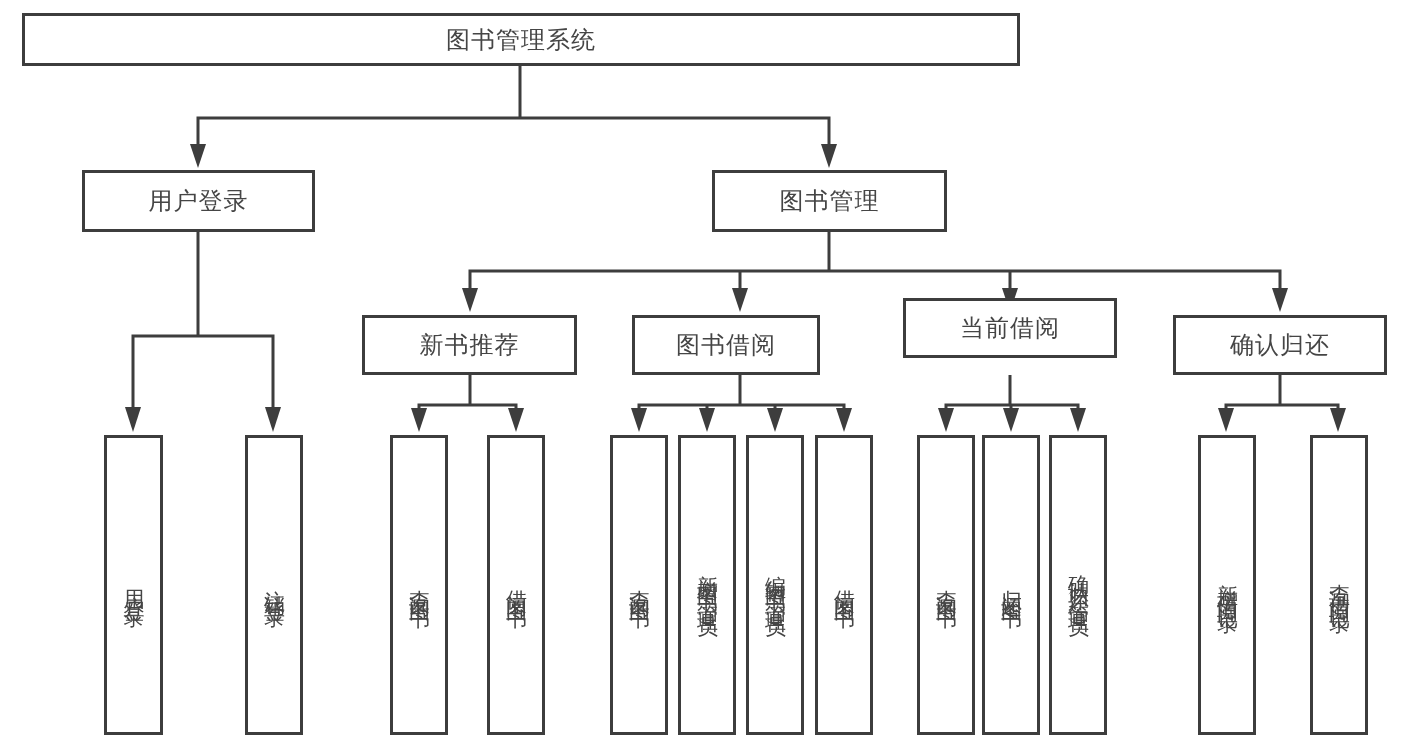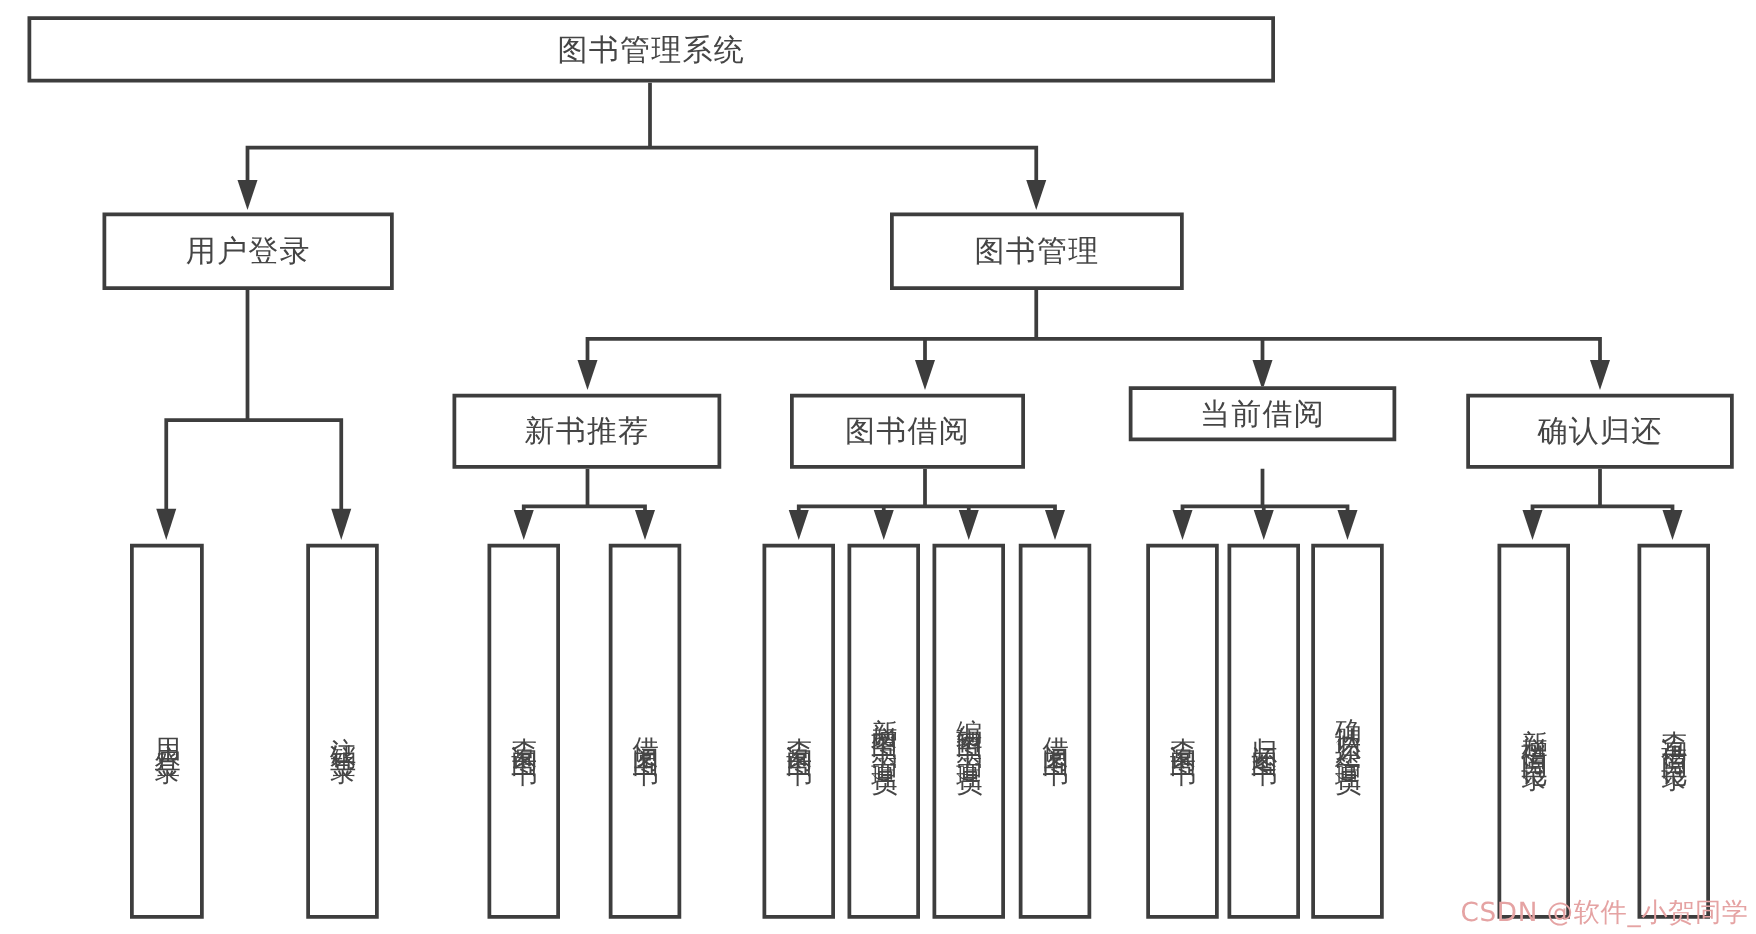--- a/index.html
+++ b/index.html
@@ -109,21 +109,21 @@
   <div class="box" style="left:712px;top:170px;width:235px;height:62px">
     <span class="h-label">图书管理</span>
   </div>
 
   <div class="box" style="left:362px;top:315px;width:215px;height:60px">
     <span class="h-label">新书推荐</span>
   </div>
   <div class="box" style="left:632px;top:315px;width:188px;height:60px">
     <span class="h-label">图书借阅</span>
   </div>
-  <div class="box" style="left:903px;top:309px;width:214px;height:44px">
+  <div class="box" style="left:903px;top:298px;width:214px;height:60px">
     <span class="h-label">当前借阅</span>
   </div>
   <div class="box" style="left:1173px;top:315px;width:214px;height:60px">
     <span class="h-label">确认归还</span>
   </div>
 
   <div class="box" style="left:104px;top:435px;width:59px;height:300px">
     <span class="v-label">用户登录</span>
   </div>
   <div class="box" style="left:245px;top:435px;width:58px;height:300px">
@@ -160,14 +160,13 @@
     <span class="v-label">确认归还（管理员）</span>
   </div>
 
   <div class="box" style="left:1198px;top:435px;width:58px;height:300px">
     <span class="v-label">新增借阅记录</span>
   </div>
   <div class="box" style="left:1310px;top:435px;width:58px;height:300px">
     <span class="v-label">查询借阅记录</span>
   </div>
 
-  <div class="watermark">CSDN @软件_小贺同学</div>
 </div>
 
 </body></html>

